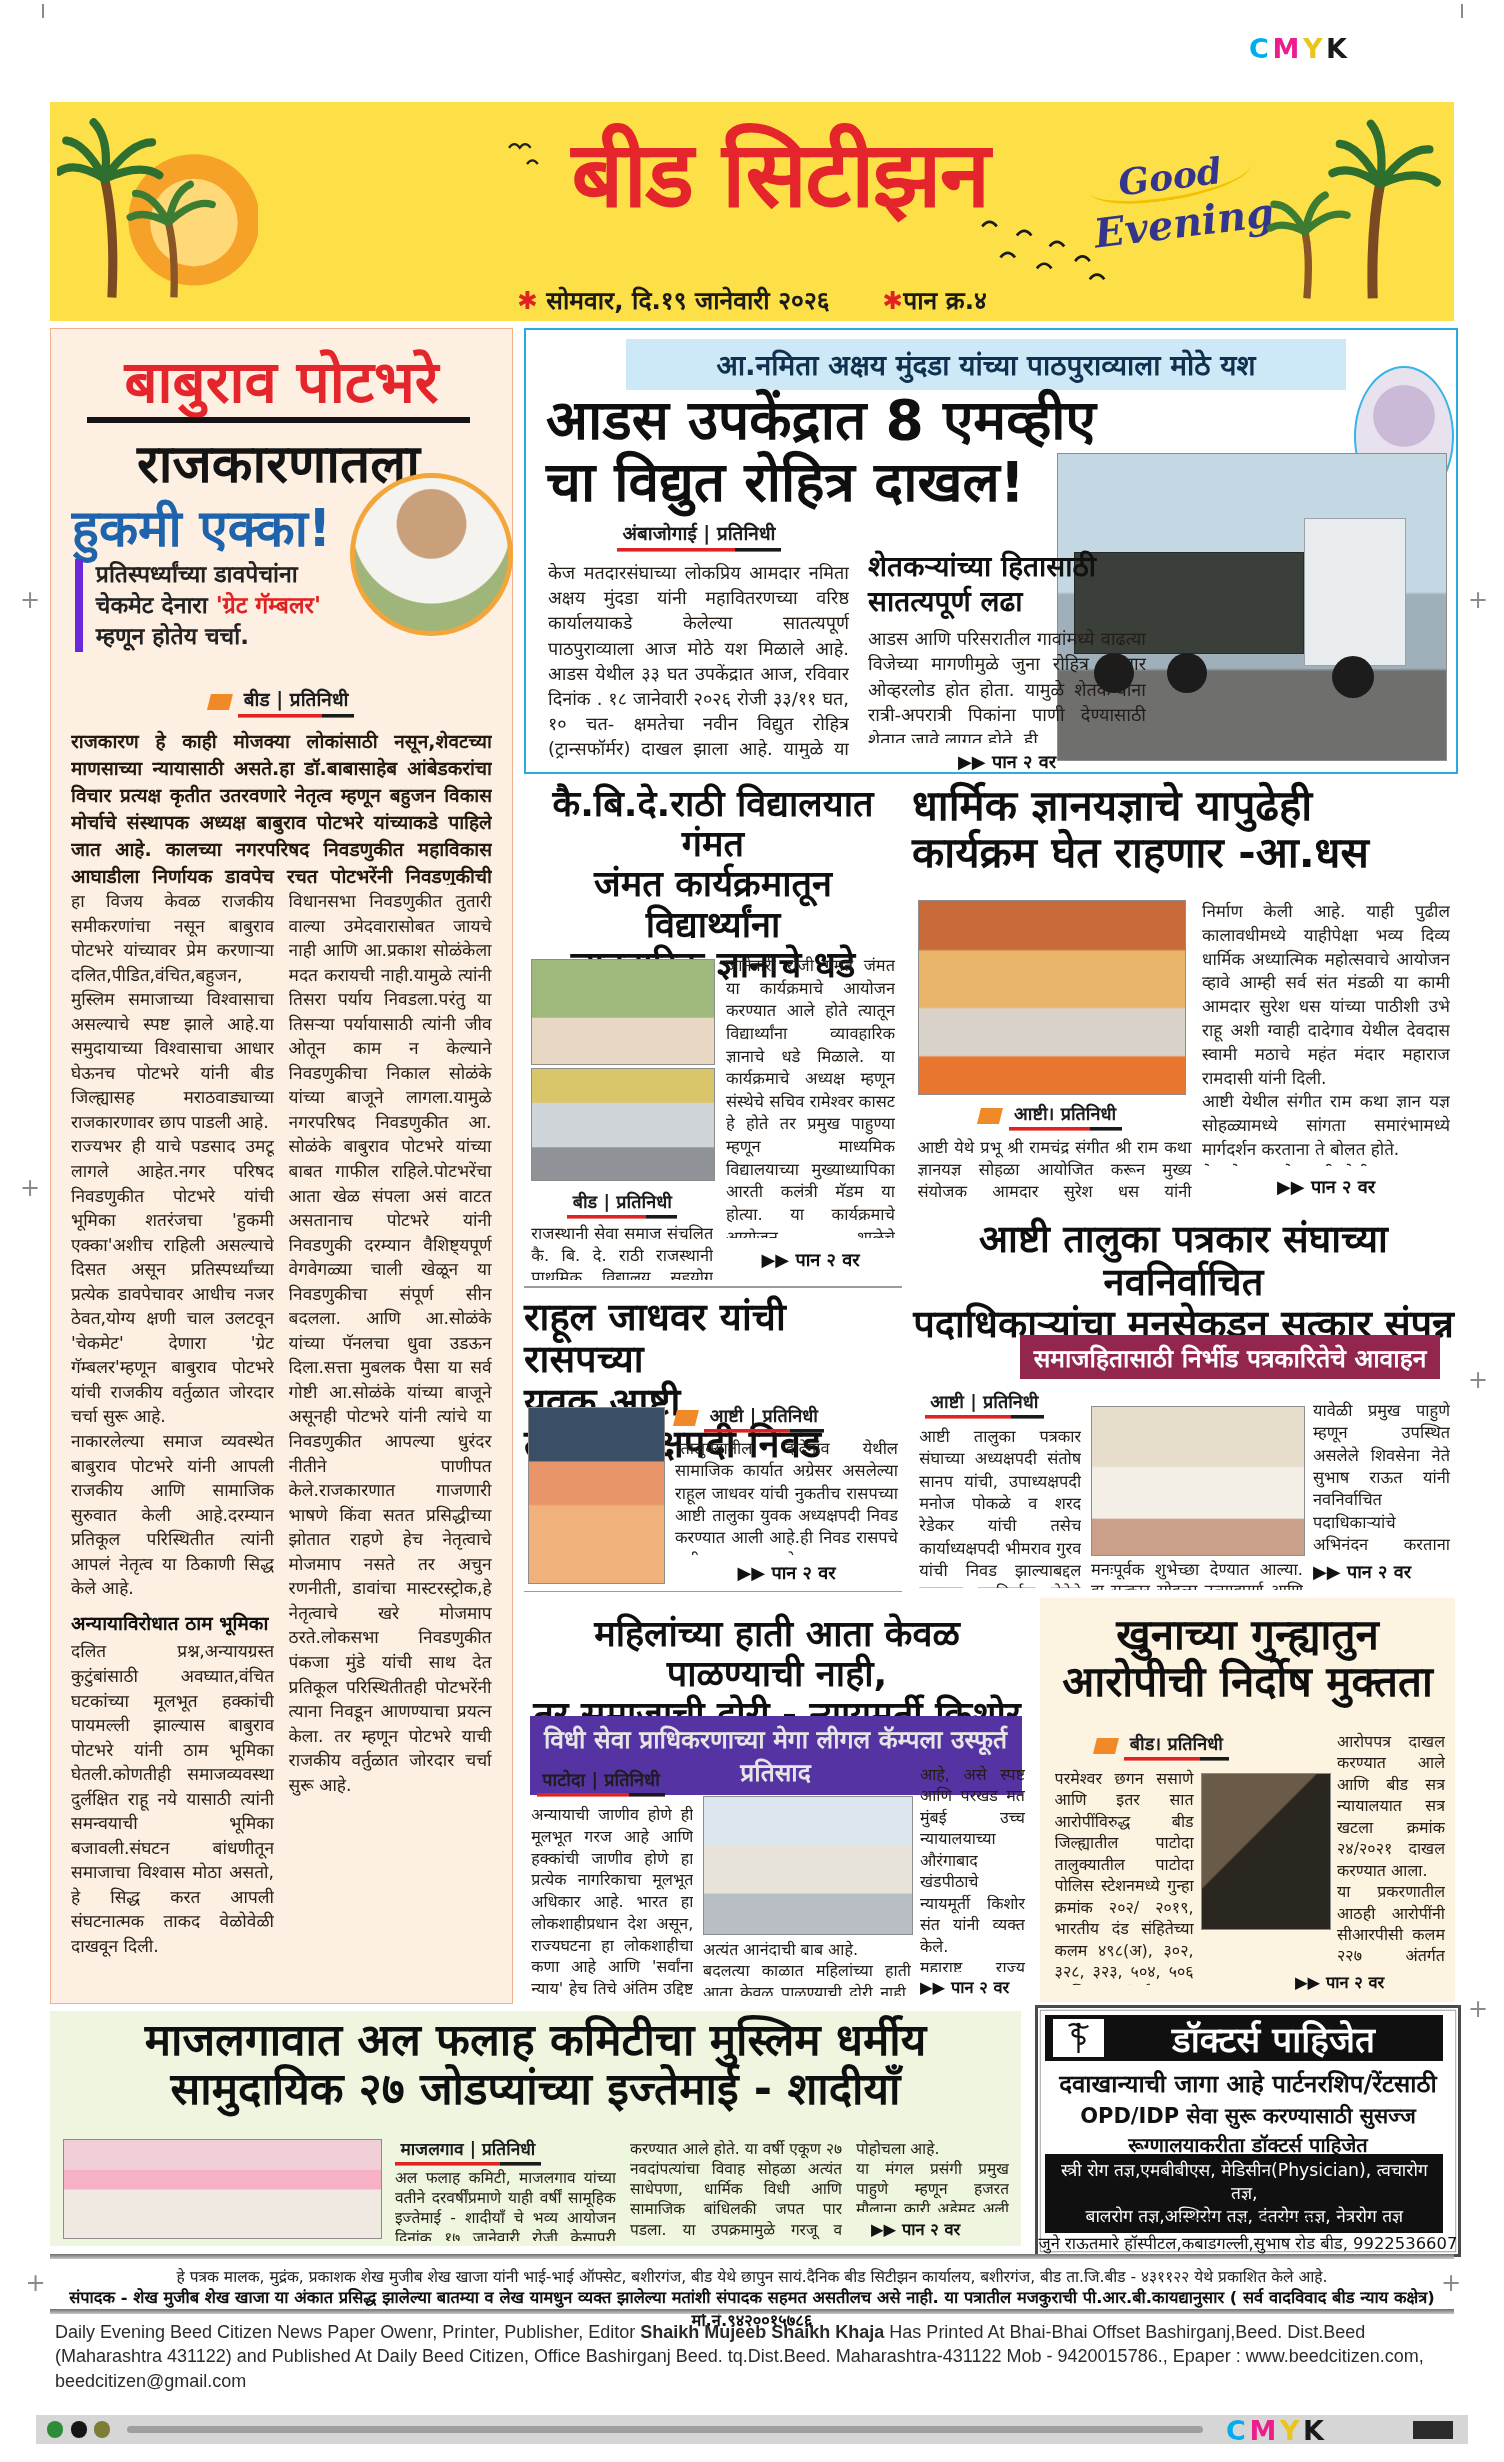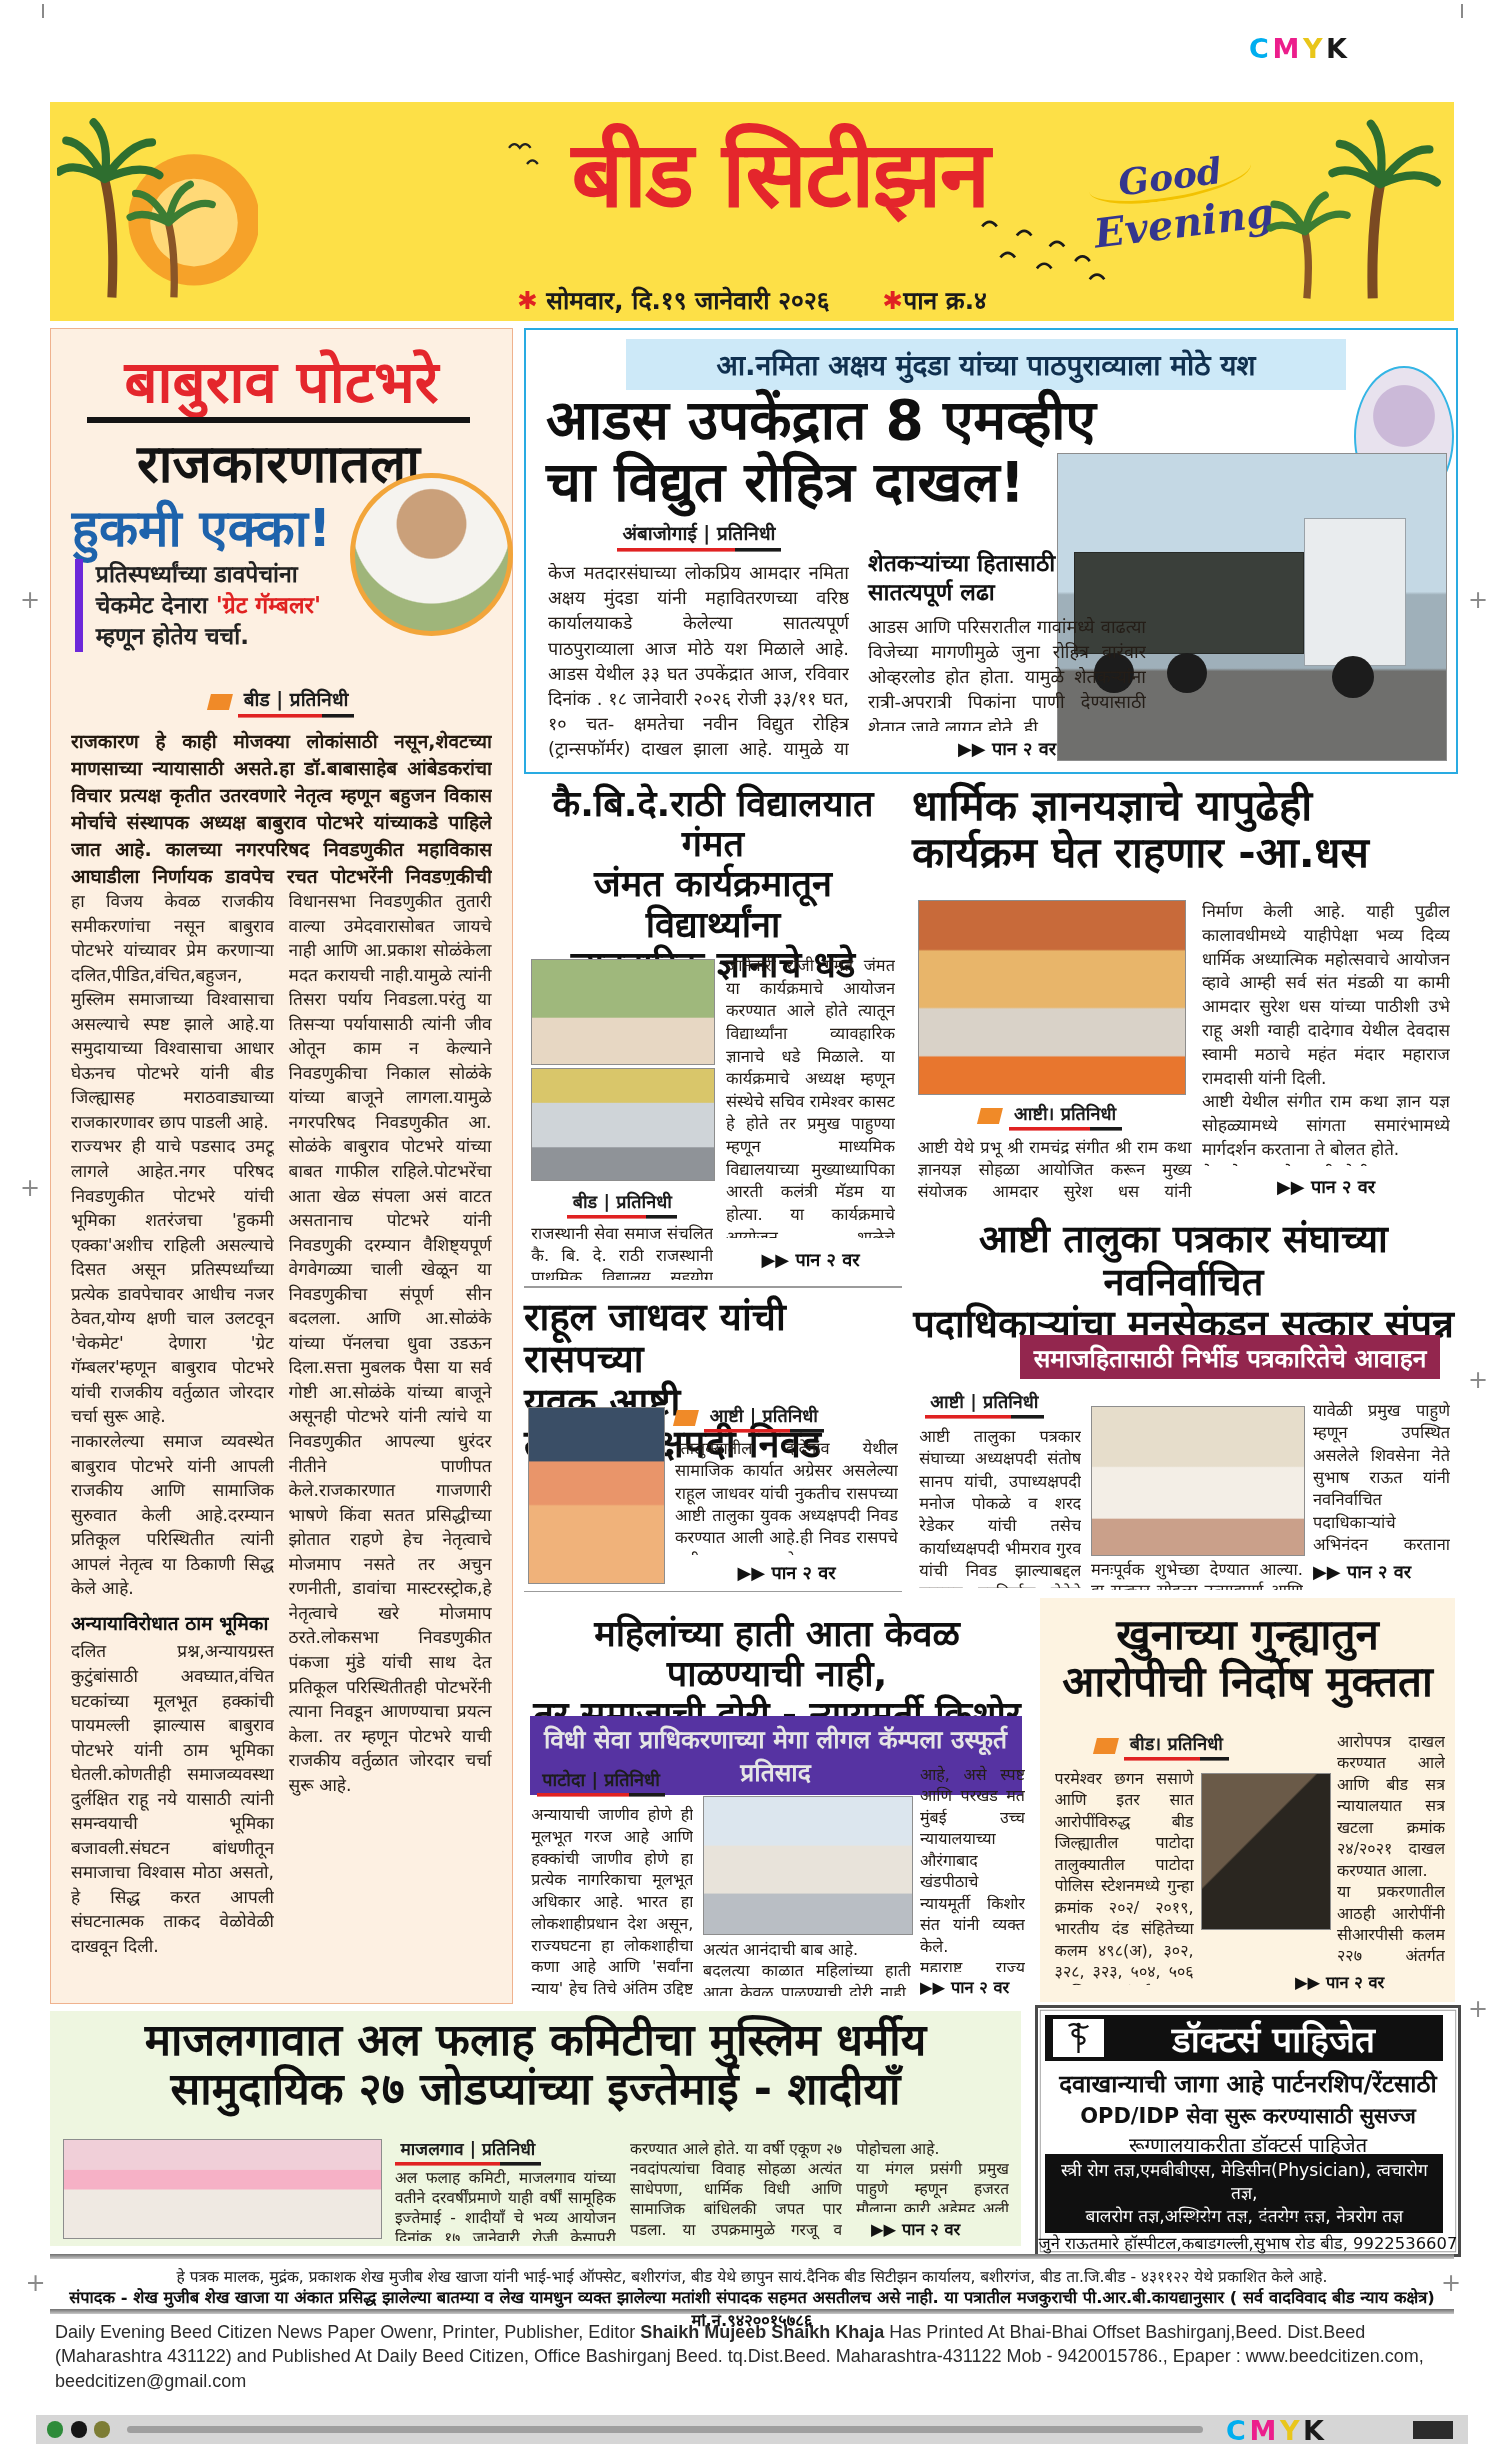--- a/index.html
+++ b/index.html
@@ -130,21 +130,21 @@
       <div class="abs" style="left:246px;top:64px;width:100px;height:146px;background:#e9ecee;border:1.8px solid #9aa2a8"></div>
       <div class="abs" style="left:36px;top:199px;width:40px;height:40px;border-radius:50%;background:#1c1c1c"></div>
       <div class="abs" style="left:109px;top:199px;width:40px;height:40px;border-radius:50%;background:#1c1c1c"></div>
       <div class="abs" style="left:274px;top:202px;width:42px;height:42px;border-radius:50%;background:#1c1c1c"></div>
     </div>
     <div class="abs center" style="left:36px;top:190px;width:274px">
       <span class="byline">अंबाजोगाई | प्रतिनिधी</span>
     </div>
     <div class="abs just clip" style="left:22px;top:230px;width:301px;height:199px;font-size:18px;line-height:1.4;color:#241d17">केज मतदारसंघाच्या लोकप्रिय आमदार नमिता अक्षय  मुंदडा यांनी महावितरणच्या वरिष्ठ कार्यालयाकडे केलेल्या सातत्यपूर्ण पाठपुराव्याला आज मोठे यश मिळाले आहे. आडस येथील ३३ घत उपकेंद्रात आज, रविवार दिनांक . १८ जानेवारी २०२६ रोजी ३३/११ घत, १० चत- क्षमतेचा नवीन विद्युत रोहित्र (ट्रान्सफॉर्मर) दाखल झाला आहे. यामुळे या भागातील वीज टंचाईचा प्रश्न मार्गी लागला असून शेतकऱ्यांना आता दिवसा वीज मिळण्याचा मार्ग मोकळा झाला आहे.</div>
     <div class="abs" style="left:342px;top:219px;width:278px;height:210px">
-      <div class="pre" style="font-size:23px;font-weight:800;color:#111;line-height:1.25;margin-bottom:7.3px">शेतकऱ्यांच्या हितासाठी
+      <div class="pre" style="font-size:28px;font-weight:800;color:#111;line-height:1.25;margin-bottom:7.3px">शेतकऱ्यांच्या हितासाठी
 सातत्यपूर्ण लढा</div>
       <div class="just clip" style="font-size:18px;line-height:1.4;height:117px;color:#241d17">आडस आणि परिसरातील गावांमध्ये वाढत्या विजेच्या मागणीमुळे जुना रोहित्र वारंवार ओव्हरलोड होत होता. यामुळे शेतकऱ्यांना रात्री-अपरात्री पिकांना पाणी देण्यासाठी शेतात जावे लागत होते. ही</div>
       <div class="cont center" style="margin-top:5.5px">▶▶ पान २ वर</div>
     </div>
   </div>
 
   <div class="abs" style="left:524px;top:780px;width:378px;height:504px">
     <div class="hl pre center" style="font-size:36px;margin-top:3.6px">कै.बि.दे.राठी विद्यालयात गंमत
 जंमत कार्यक्रमातून विद्यार्थ्यांना
 व्यवहारिक ज्ञानाचे धडे</div>
@@ -234,21 +234,21 @@
       <span style="display:inline-flex;align-items:center;justify-content:center;width:51px;height:38px;background:#ffffff;margin-left:7.3px">
         <svg width="27" height="33" viewBox="0 0 30 36">
             <path d="M15 4 V34 M15 8 C6 8 6 16 15 16 C24 16 24 24 15 24 M4 4 Q10 0 15 4 Q20 8 26 4" stroke="#111" stroke-width="2.5" fill="none"></path>
             <circle cx="15" cy="3" r="2.4" fill="#111"></circle>
           </svg>
       </span>
       <span style="flex:1;text-align:center;color:#fff;font-size:35px;font-weight:900">डॉक्टर्स पाहिजेत</span>
     </div>
     <div class="center" style="margin-top:58px;font-size:24px;font-weight:800;color:#111">दवाखान्याची जागा आहे पार्टनरशिप/रेंटसाठी</div>
     <div class="center" style="margin-top:1.8px;font-size:21px;font-weight:800;color:#111">OPD/IDP सेवा सुरू करण्यासाठी सुसज्ज</div>
-    <div class="center" style="margin-top:2px;font-size:20px;font-weight:400;color:#111">रूग्णालयाकरीता डॉक्टर्स पाहिजेत</div>
+    <div class="center" style="margin-top:2px;font-size:20px;font-weight:700;color:#111">रूग्णालयाकरीता डॉक्टर्स पाहिजेत</div>
     <div class="abs center" style="left:7.3px;top:146px;width:398px;background:#101010;color:#fff;padding:4.6px 0;font-size:17.3px;font-weight:400;line-height:1.35">
       <div>स्त्री रोग तज्ञ,एमबीबीएस, मेडिसीन(Physician), त्वचारोग तज्ञ,</div>
       <div>बालरोग तज्ञ,अस्थिरोग तज्ञ, दंतरोग तज्ञ, नेत्ररोग तज्ञ</div>
     </div>
     <div class="abs center" style="left:0;top:202px;width:100%;font-size:19px;font-weight:400;color:#111">संपर्क – उबेद हाश्मी</div>
     <div class="abs center" style="left:0;top:223px;width:100%;font-size:16.4px;color:#111">
       <span>जुने राऊतमारे हॉस्पीटल,कबाडगल्ली,सुभाष रोड बीड,</span>
       <span>9922536607</span>
     </div>
   </div>

